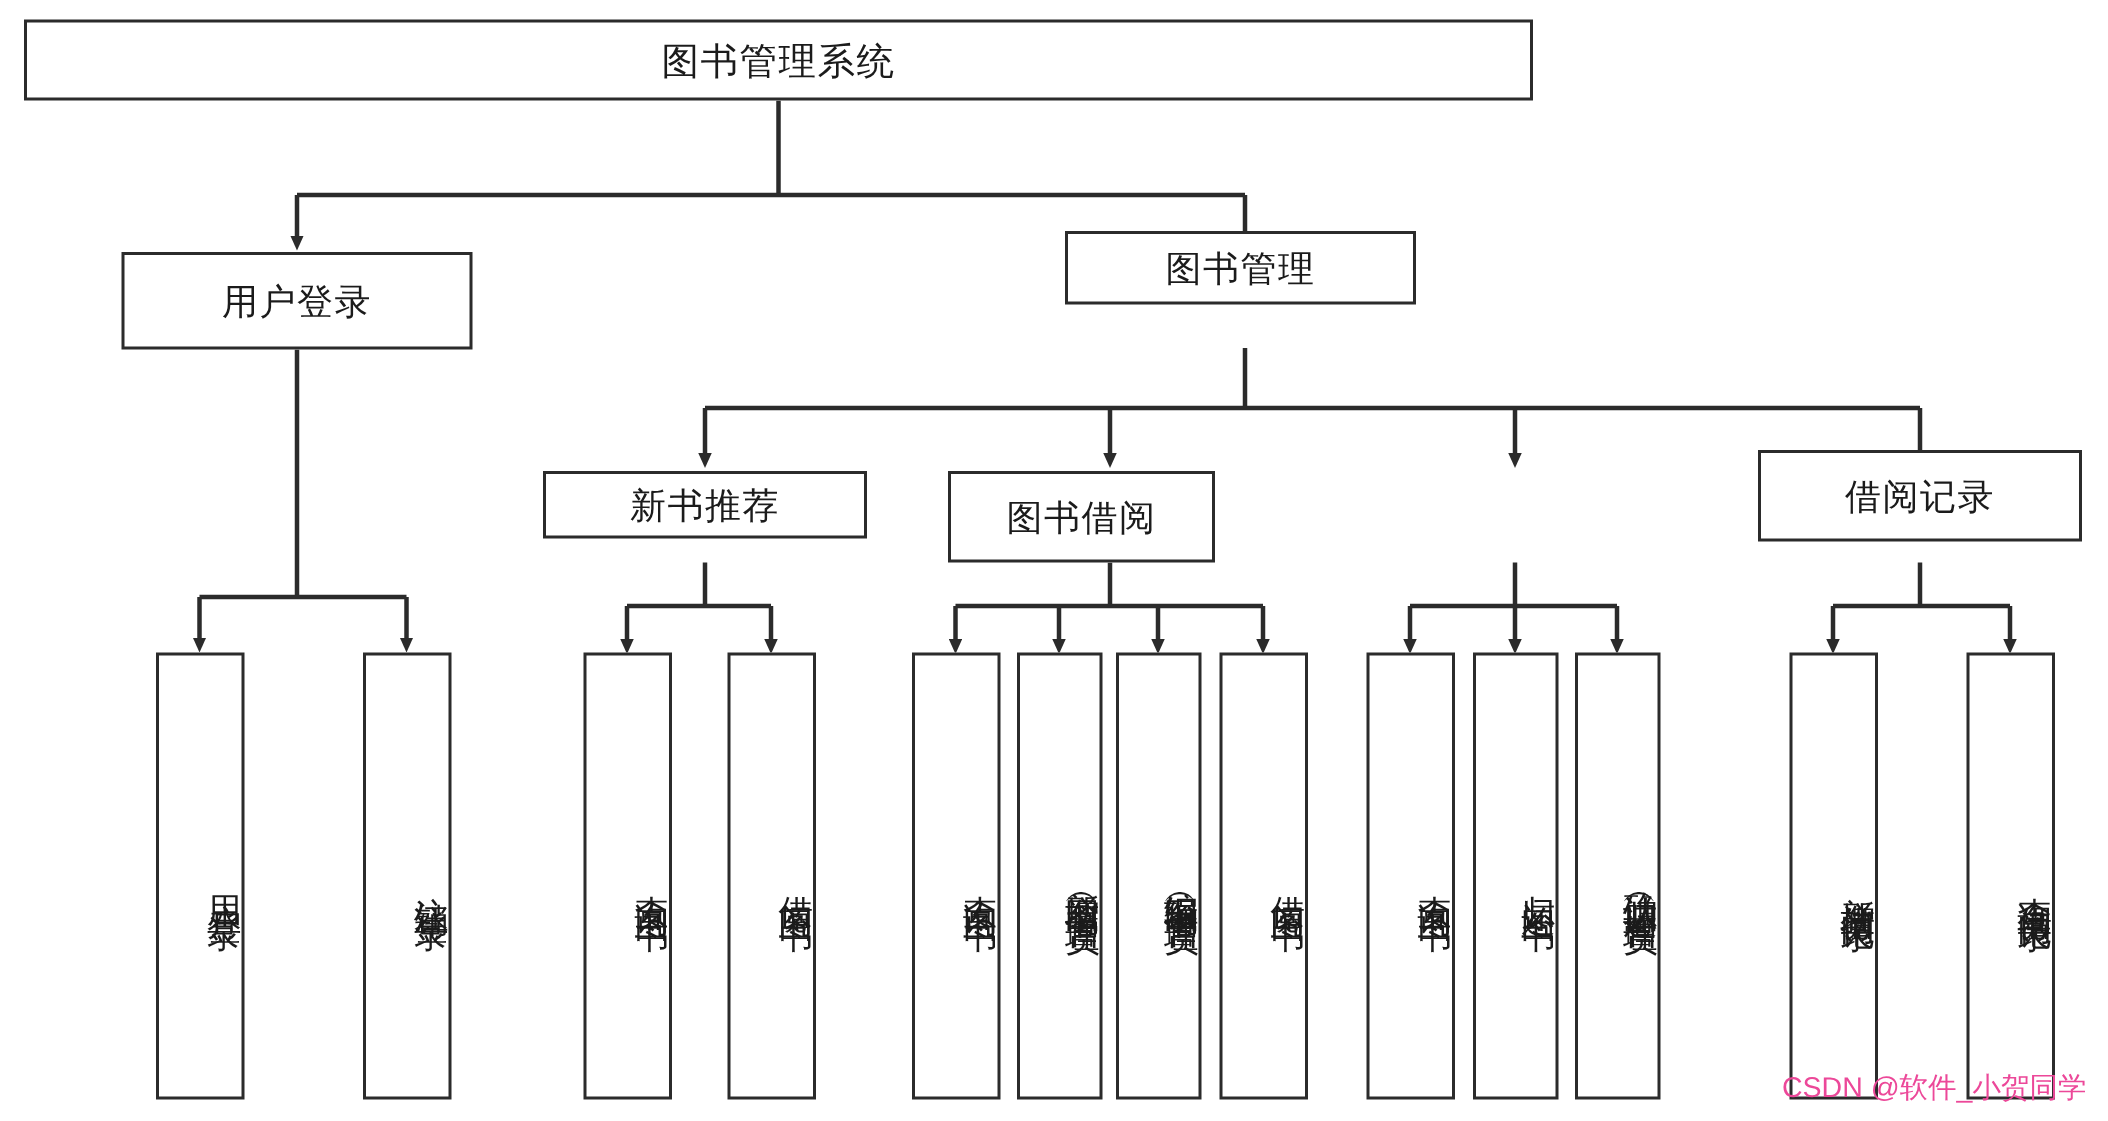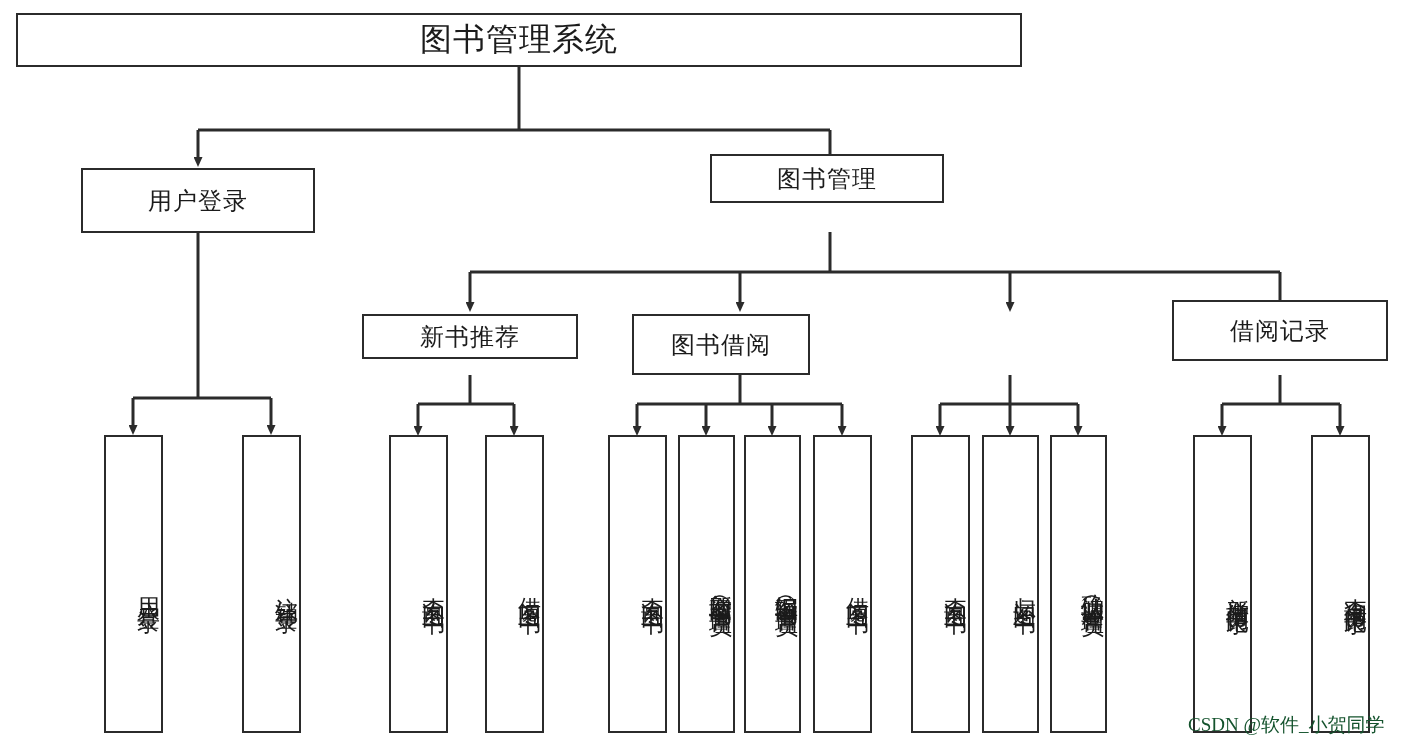--- a/index.html
+++ b/index.html
@@ -26,21 +26,21 @@
     align-items: center;
     justify-content: center;
     color: #1b1b1b;
   }
   .node.horiz {
     font-size: 24px;
     letter-spacing: 1px;
     writing-mode: horizontal-tb;
   }
   .node.root {
-    font-size: 32px;
+    font-size: 25px;
   }
   .node.vert {
     writing-mode: vertical-rl;
     text-orientation: upright;
     font-size: 23px;
     letter-spacing: 5px;
     align-items: flex-start;
     justify-content: center;
     padding-top: 10px;
   }
@@ -59,23 +59,23 @@
     top: 0;
     width: 1405px;
     height: 747px;
     pointer-events: none;
   }
   .watermark {
     position: absolute;
     left: 1188px;
     top: 712px;
     font-size: 19px;
-    color: #14532d;
+    color: #ec4899;
     white-space: nowrap;
-    font-family: Liberation Serif, serif;
+    font-family: Liberation Sans, sans-serif;
   }
 </style>
 </head>
 <body>
 
 <div id="canvas">
 
   <svg class="links" viewBox="0 0 1405 747">
     <defs>
       <marker id="arrow" markerWidth="10" markerHeight="9" refX="1" refY="4.5" orient="auto" markerUnits="userSpaceOnUse">

